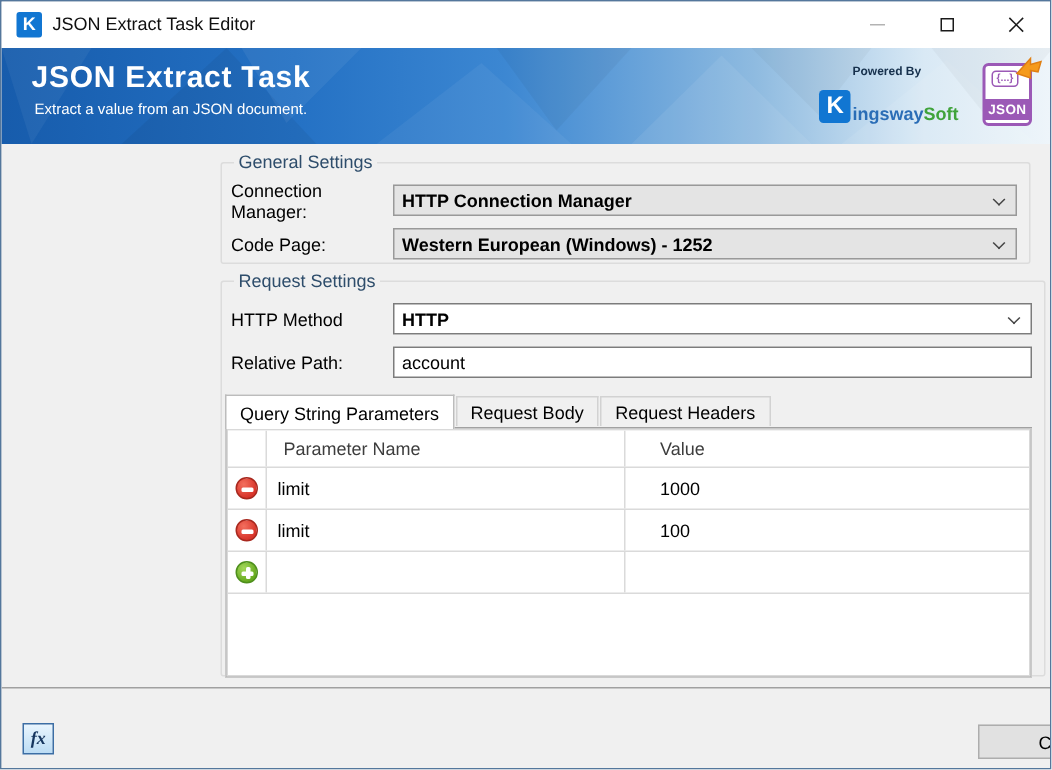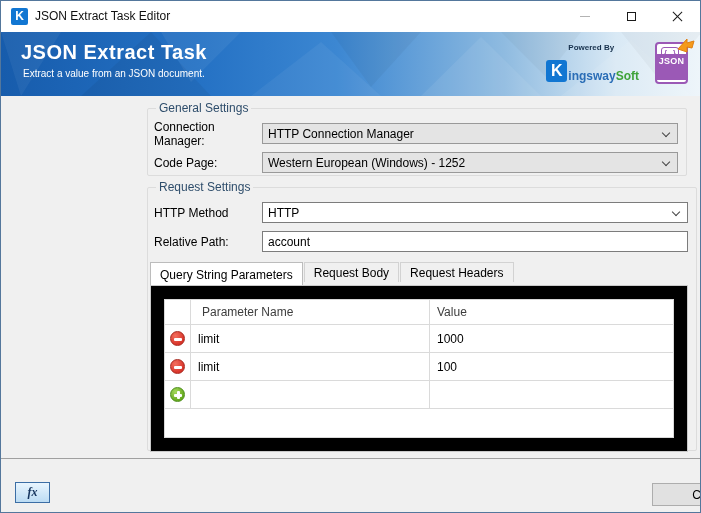--- a/index.html
+++ b/index.html
@@ -51,21 +51,21 @@
   .json-file {
     position:relative; width:33px; height:42px; background:#fff;
     border:2px solid #9b59b6; border-radius:4px;
   }
   .json-braces {
     position:absolute; left:4px; top:3px; width:18px; height:11px;
     border:1px solid #9b59b6; border-radius:3px; color:#9b59b6;
     font-size:7px; line-height:9px; text-align:center; font-weight:bold;
   }
   .json-band {
-    position:absolute; left:-1px; right:-1px; bottom:2px; height:26px; background:#9b59b6;
+    position:absolute; left:-1px; right:-1px; bottom:2px; height:14px; background:#9b59b6;
     color:#fff; font-weight:bold; font-size:9px; text-align:center; line-height:14px;
     letter-spacing:0.2px;
   }
   .json-arrow { position:absolute; right:-10px; top:-8px; }
   
   .body { position:absolute; top:95px; left:0; right:0; bottom:54px; background:#f0f0f0; }
   .sidebar {
     position:absolute; left:12px; top:8px; width:118px; height:349px;
     background:#fff; border:1px solid #828790; list-style:none; padding:2px 1px;
   }
@@ -77,65 +77,65 @@
     border:1px solid #dcdcdc; border-radius:2px; padding:0 8px 6px 6px;
   }
   legend { font-size:12px; color:#2e4d6b; padding:0 3px; margin-left:2px; }
   .fs-general { top:5px; height:75px; }
   .fs-request { top:84px; height:271px; }
   .frow { display:flex; align-items:center; height:21px; margin-top:8px; }
   .frow .flabel { width:108px; flex:none; }
   .combo {
     position:relative; flex:1; height:21px; border:1px solid #999;
     background:#e4e4e4; display:flex; align-items:center; padding:0 22px 0 5px;
-    white-space:nowrap; overflow:hidden;
+    white-space:nowrap; overflow:hidden;font-weight:bold;
   }
   .combo.white { background:#fff; border-color:#7c7c7c; }
   .chev {
     position:absolute; right:8px; top:6px; width:6px; height:6px;
     border-right:1px solid #444; border-bottom:1px solid #444;
     transform:rotate(45deg);
   }
   .textbox {
     flex:1; height:21px; border:1px solid #7c7c7c; background:#fff;
     display:flex; align-items:center; padding:0 5px;
   }
   
   .tabwrap { margin-top:10px; margin-left:-4px; width:538px; }
-  .tabstrip { display:flex; align-items:flex-start; height:23px; position:relative; z-index:2; }
+  .tabstrip { display:flex; align-items:center; height:23px; position:relative; z-index:2; }
   .tab {
     background:#f0f0f0; border:1px solid #d2d2d2; border-bottom:none;
     height:20px; padding:3px 9px 0 9px; margin-right:1px; white-space:nowrap;
   }
   .tab.active {
     background:#fff; border-color:#bcbcbc; height:23px; padding-top:5px;
     margin-bottom:-1px; z-index:3; position:relative;
   }
   .tabpanel {
     position:relative; z-index:1; border:1px solid #c9c9c9; background:#000000;
-    padding:13px; height:167px;
+    padding:0; height:167px;
   }
   .grid { background:#fff; border:1px solid #d9d9d9; height:100%; overflow:hidden; }
   .grow { display:flex; height:28px; border-bottom:1px solid #dadada; background:#fff; }
   .grow.header { height:25px; color:#3d3d3d; }
   .c-icon { width:26px; flex:none; border-right:1px solid #dadada; display:flex; align-items:center; justify-content:center; }
   .c-name { width:239px; flex:none; border-right:1px solid #dadada; display:flex; align-items:center; padding-left:7px; }
   .grow.header .c-name { padding-left:11px; }
-  .c-value { flex:1; display:flex; align-items:center; padding-left:7px; }
+  .c-value { flex:1; display:flex; align-items:center; padding-left:7px;margin-left:16px; }
   .circle {
     width:15px; height:15px; border-radius:50%; position:relative; display:inline-block;
   }
   .circle.remove { background:radial-gradient(circle at 35% 30%, #f36f5e, #d8342a 70%); border:1px solid #a8281e; }
   .circle.add    { background:radial-gradient(circle at 35% 30%, #a4d85c, #67aa1f 70%); border:1px solid #4e8f1c; }
   .circle .hbar { position:absolute; left:3px; top:6px; width:8px; height:2.5px; background:#fff; border-radius:1px; }
   .circle .vbar { position:absolute; left:6px; top:3px; width:2.5px; height:8px; background:#fff; border-radius:1px; }
   
   .footer { position:absolute; left:0; right:0; bottom:0; height:54px; background:#f0f0f0; border-top:1px solid #a0a0a0; }
   .fx-btn {
-    position:absolute; left:14px; top:23px; width:35px; height:21px;
+    position:absolute; left:14px; top:23px; width:21px; height:21px;
     border:1px solid #3c6ea5; background:linear-gradient(#e9f5fe,#bcdcf4);
     color:#16355e; font-family:"Liberation Serif", serif; font-style:italic; font-weight:bold;
     font-size:12px; text-align:center; line-height:19px;
   }
   .btn {
     position:absolute; top:24px; width:72px; height:23px;
     background:#e1e1e1; border:1px solid #adadad; font-size:12px;
     display:flex; align-items:center; justify-content:center;
     font-family:"Liberation Sans", sans-serif;
   }

